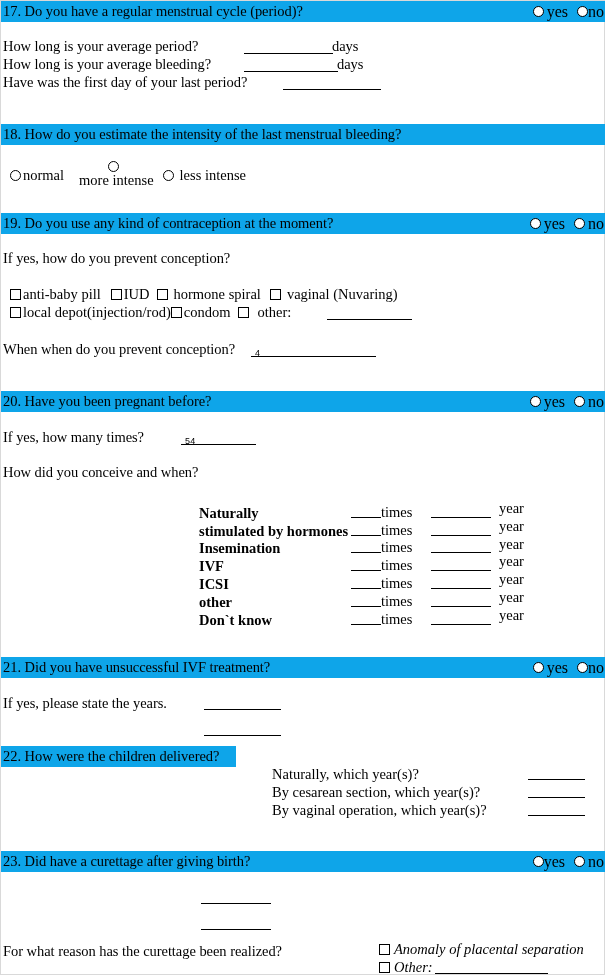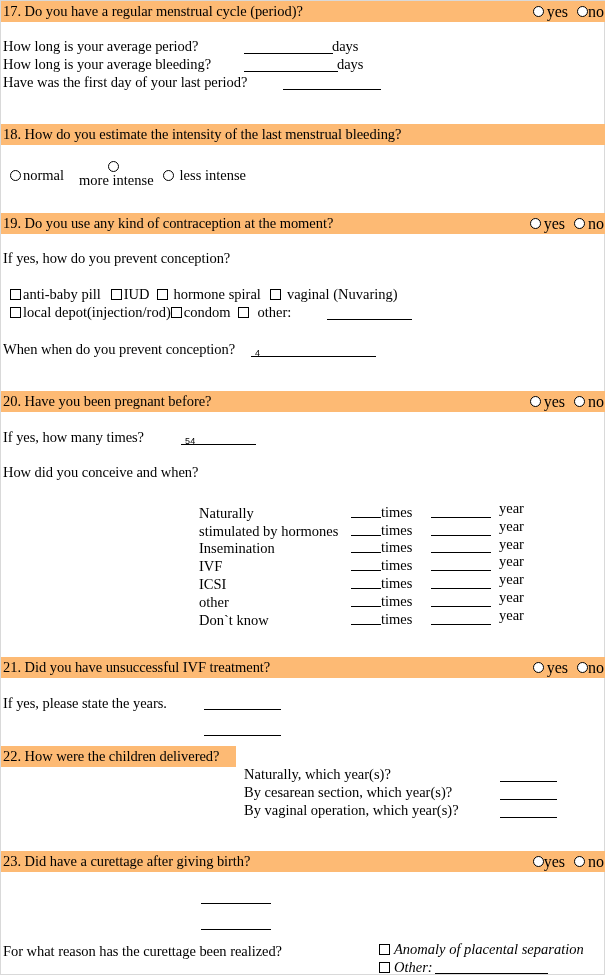--- a/index.html
+++ b/index.html
@@ -21,21 +21,21 @@
     height: 975px;
     background: #ffffff;
     border: 1px solid #d9d9d9;
     box-sizing: border-box;
   }
 
   
   .qbar {
     position: absolute;
     left: 0;
-    background: #fdba74;
+    background: #0ea5e9;
     height: 21px;
     display: flex;
     align-items: center;
     box-sizing: border-box;
   }
   .qbar.full { width: 605px; }
   .qbar-title {
     font-size: 14.5px;
     line-height: 21px;
     padding-left: 2px;
@@ -136,20 +136,21 @@
   .crow {
     display: flex;
     align-items: baseline;
     height: 17.8px;
   }
   .c-name {
     width: 152px;
     font-size: 14.5px;
     line-height: 17.8px;
     white-space: nowrap;
+    font-weight: bold;
   }
   .c-times {
     width: 80px;
     display: flex;
     align-items: flex-start;
     font-size: 14.5px;
     line-height: 17.8px;
   }
   .c-blank {
     display: inline-block;
@@ -168,22 +169,23 @@
   .c-year .c-unit { margin-left: 8px; }
 
   
   .dtable {
     position: absolute;
     left: 243px;
     top: 764px;
   }
   .drow {
     display: flex;
-    align-items: center;
+    align-items: flex-start;
     height: 18px;
+    margin-left: 28px;
   }
   .d-name {
     width: 256px;
     font-size: 14.5px;
     line-height: 18px;
     white-space: nowrap;
   }
   .d-blank {
     display: inline-block;
     width: 57px;

